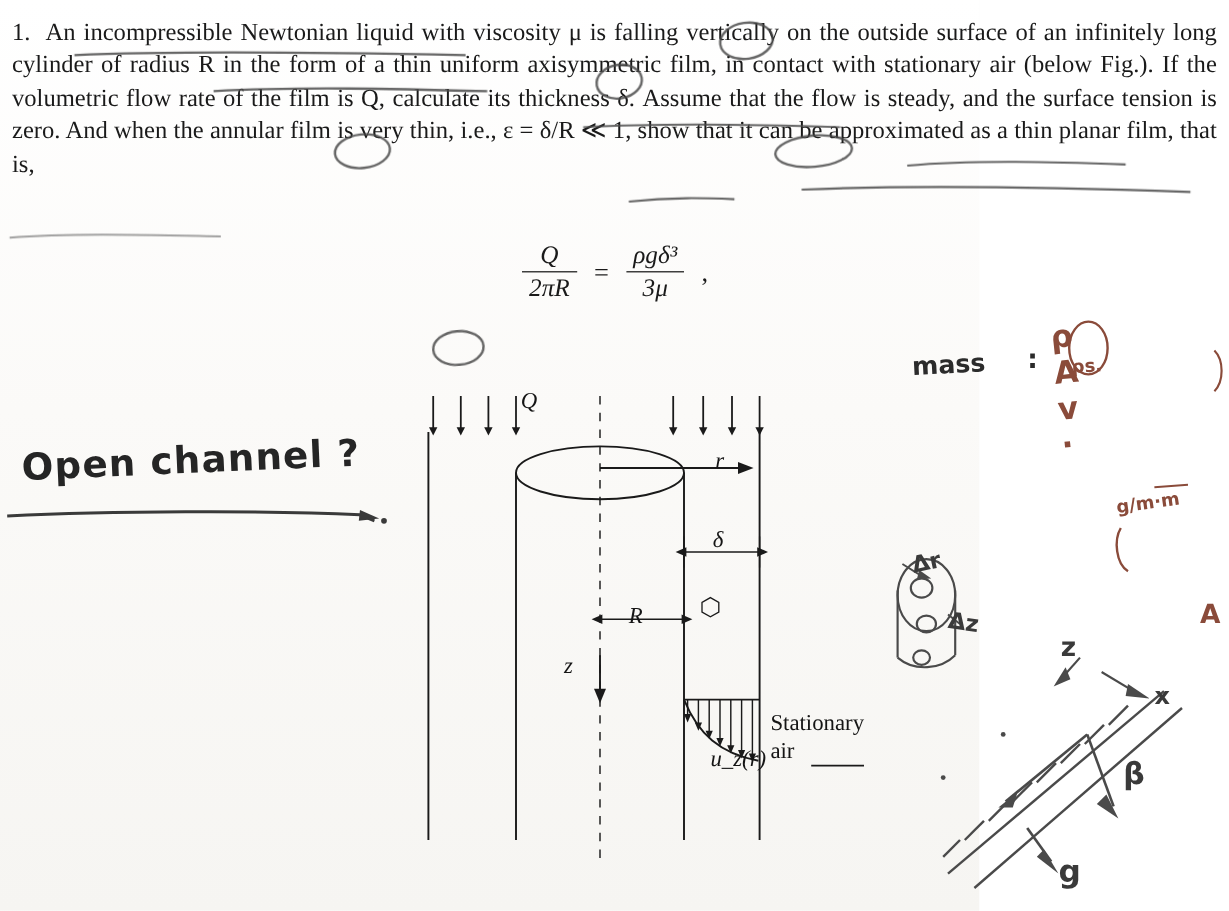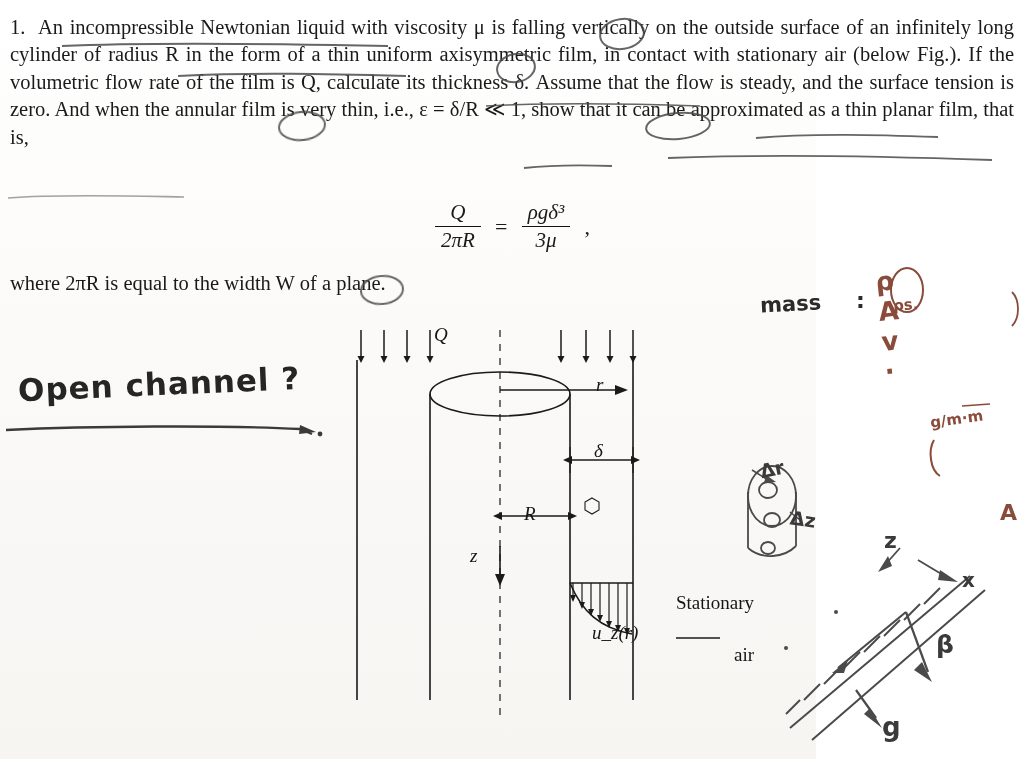--- a/index.html
+++ b/index.html
@@ -152,22 +152,22 @@
     font-family: "Liberation Serif", serif;
     font-size: 19px;
     color: #151515;
   }
   .lbl-Q { left: 434px; top: 324px; font-style: italic; }
   .lbl-r { left: 596px; top: 374px; font-style: italic; }
   .lbl-delta { left: 594px; top: 440px; font-style: italic; }
   .lbl-R { left: 524px; top: 503px; font-style: italic; }
   .lbl-z { left: 470px; top: 545px; font-style: italic; }
   .lbl-uz { left: 592px; top: 622px; font-style: italic; }
-  .lbl-stationary { left: 642px; top: 592px; font-size: 19px; text-align: right; width: 112px; }
-  .lbl-air { left: 642px; top: 644px; font-size: 19px; text-align: right; width: 112px; }
+  .lbl-stationary { left: 642px; top: 592px; font-size: 19px; text-align: left; width: 112px; }
+  .lbl-air { left: 642px; top: 616px; font-size: 19px; text-align: left; width: 112px; }
 
   svg.overlay {
     position: absolute;
     left: 0; top: 0;
     width: 1024px;
     height: 759px;
     pointer-events: none;
   }
 </style>
 </head>
@@ -192,21 +192,20 @@
       <span class="bot">2πR</span>
     </span>
     <span class="eqsign">=</span>
     <span class="frac">
       <span class="top">ρgδ³</span>
       <span class="bot">3μ</span>
     </span>
     <span class="eqsign">,</span>
   </div>
 
-  <div class="where-line">where 2πR is equal to the width W of a plane.</div>
 
   <svg class="overlay" viewBox="0 0 1024 759">
     <g stroke="#1a1a1a" fill="none" stroke-width="1.6">
 
       <line x1="357" y1="360" x2="357" y2="700"></line>
 
       <line x1="633" y1="360" x2="633" y2="700"></line>
 
       <line x1="500" y1="330" x2="500" y2="718" stroke-dasharray="7 7" stroke-width="1.2"></line>
 

